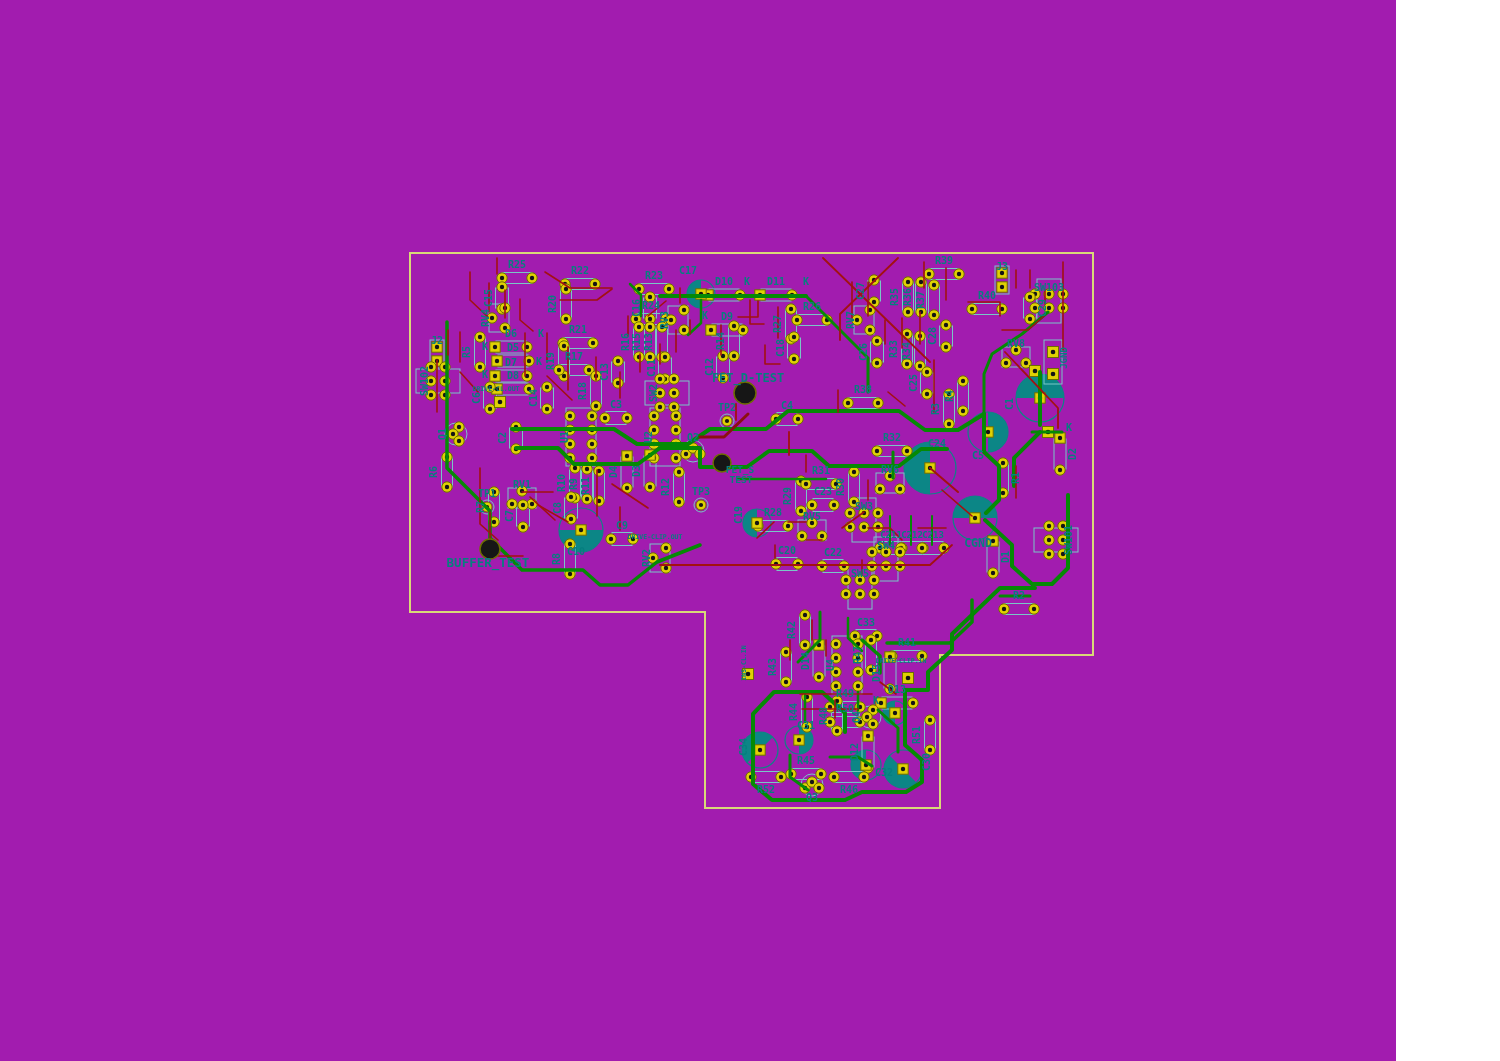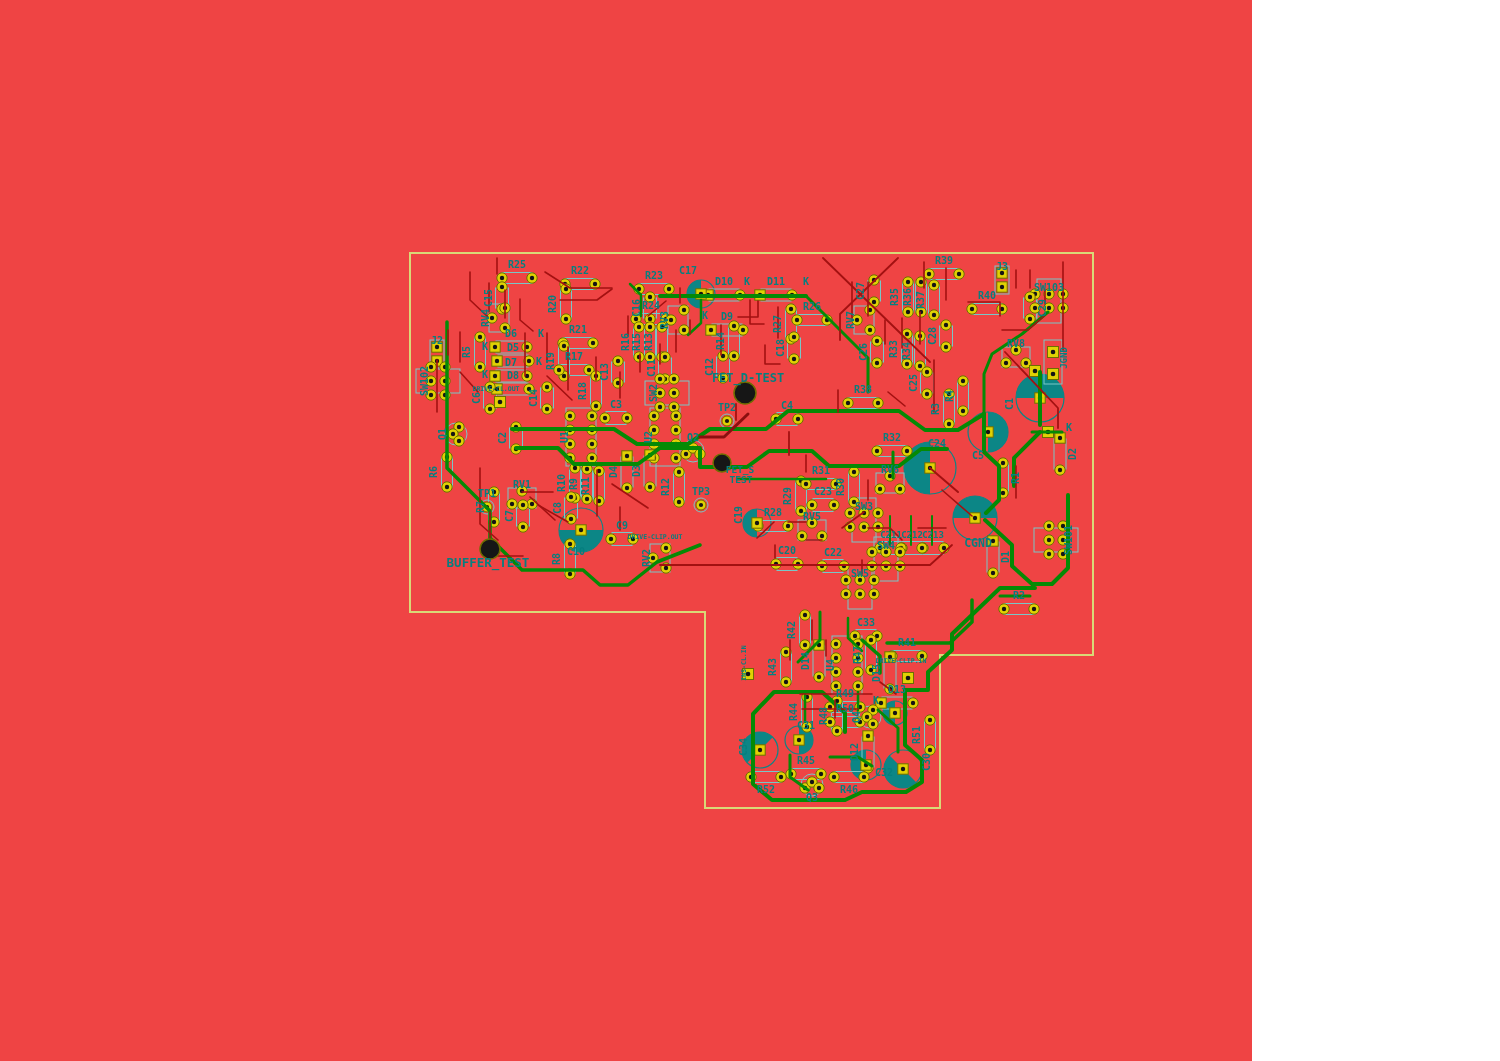--- a/index.html
+++ b/index.html
@@ -1,16 +1,16 @@
 <!DOCTYPE html>
 <html><head>
 <meta charset="utf-8">
 <style>
   html,body{margin:0;padding:0;background:#ffffff;}
-  #stage{position:relative;width:1252px;height:1061px;background:#ef4444;overflow:hidden;}
+  #stage{position:relative;width:1396px;height:1061px;background:#a21caf;overflow:hidden;}
   svg{position:absolute;left:0;top:0;}
   text{font-family:"DejaVu Sans Mono","Liberation Mono",monospace;}
 </style>
 </head>
 <body>
 
 <div id="stage">
   <svg id="pcb" width="1500" height="1061" viewBox="0 0 1500 1061">
       <g>
         <polygon points="410,253 1093,253 1093,655 940,655 940,808 705,808 705,612 410,612" fill="none" stroke="#d9d977" stroke-width="2"></polygon>

